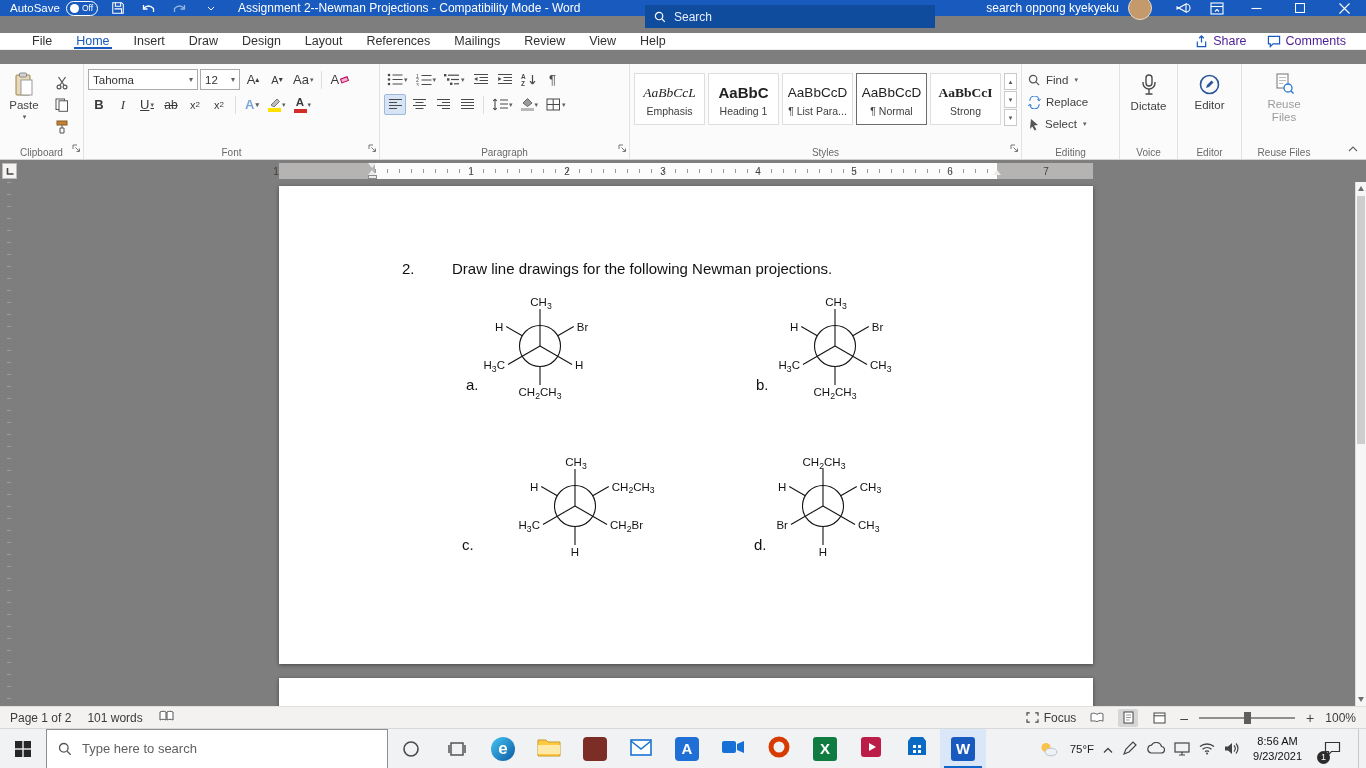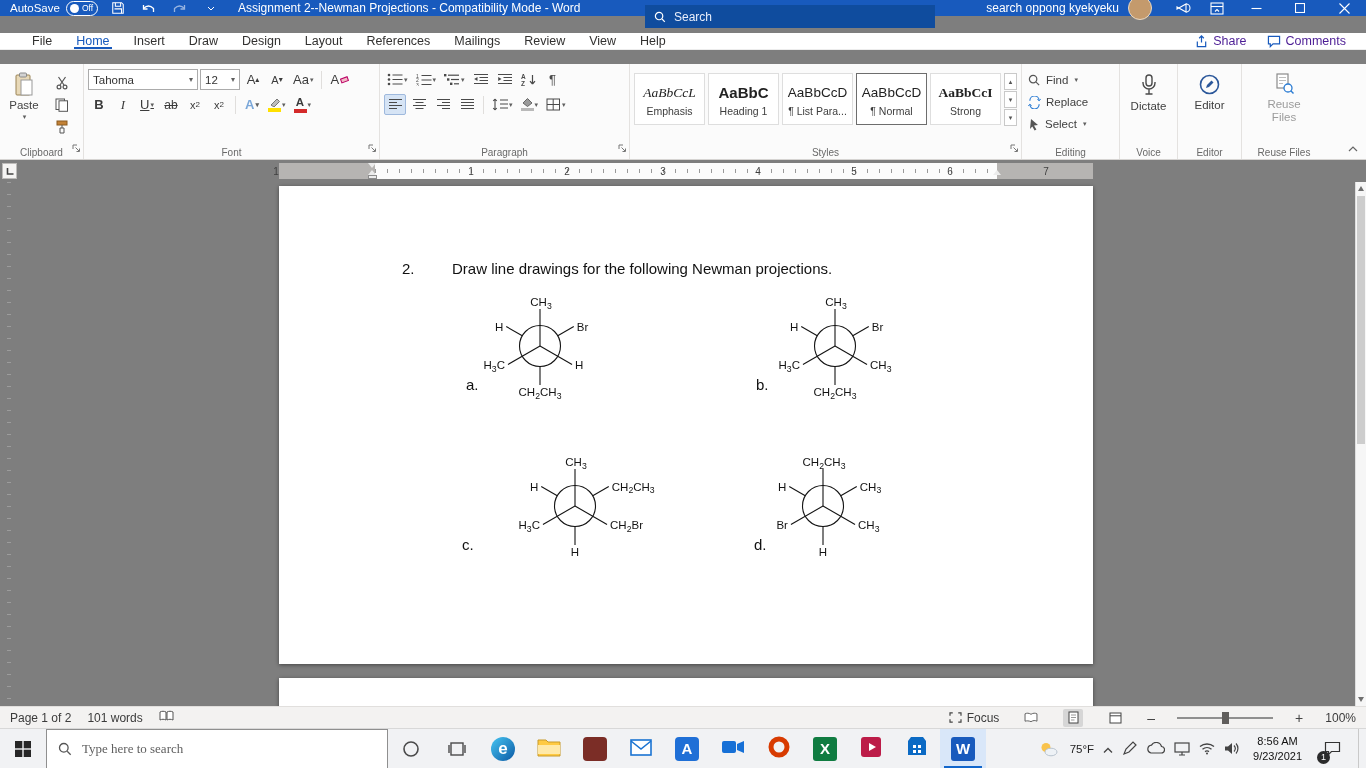--- a/index.html
+++ b/index.html
@@ -102,32 +102,32 @@
   .plabel{position:absolute;top:82px;font-size:15px;color:#111;}
   .p0 .plabel{left:46px;}.p1 .plabel{left:41px;}.p2 .plabel{left:7px;}.p3 .plabel{left:51px;}
   .vsb{position:absolute;right:0;top:0;bottom:0;width:11px;background:#f6f6f6;border-left:1px solid #dedede;}
   .vsb-arr{position:absolute;left:0;right:0;height:13px;display:flex;align-items:center;justify-content:center;}
   .vsb-thumb{position:absolute;left:1px;right:1px;top:14px;height:248px;background:#cdcdcd;}
   .tri-up{width:0;height:0;border-left:3.5px solid transparent;border-right:3.5px solid transparent;border-bottom:5px solid #6f6f6f;}
   .tri-dn{width:0;height:0;border-left:3.5px solid transparent;border-right:3.5px solid transparent;border-top:5px solid #6f6f6f;}
 
   
   .statusbar{position:absolute;top:706px;left:0;right:0;height:22px;background:#f3f2f1;border-top:1px solid #e1dfdd;display:flex;align-items:center;padding:8px 10px;font-size:12px;color:#3b3b3b;gap:16px;}
-  .sb-right{margin-left:auto;display:flex;align-items:center;gap:22px;text-align:right;}
+  .sb-right{margin-left:auto;display:flex;align-items:center;gap:11px;text-align:right;}
   .viewbtn{width:20px;height:18px;display:flex;align-items:center;justify-content:center;border-radius:2px;}
   .viewbtn.sel{background:#d6d6d6;}
   .ztrack{width:96px;height:2px;background:#8f8f8f;position:relative;}
   .zthumb{position:absolute;left:45px;top:-5px;width:7px;height:12px;background:#605e5c;}
   .zsign{font-size:14px;color:#444;}
 
   
   .taskbar{position:absolute;top:728px;left:0;right:0;height:40px;background:#f1f2f4;border-top:1px solid #d8d8d8;display:flex;align-items:center;}
   .tcell{width:46px;height:40px;display:flex;align-items:center;justify-content:center;}
   .tsearch{width:342px;height:40px;background:#fff;border:1px solid #8f8f8f;display:flex;align-items:center;gap:10px;padding:0 11px;}
-  .tsearch input{border:0;outline:0;font-size:13px;color:#1d4ed8;width:280px;background:transparent;font-family:Liberation Serif, serif;}
+  .tsearch input{border:0;outline:0;font-size:13px;color:#1d4ed8;width:280px;background:transparent;font-family:Liberation Sans, sans-serif;}
   .tsearch input::placeholder{color:#5f5f5f;opacity:1;}
   #taskbar-apps{display:flex;}
   .app{width:46px;height:40px;display:flex;align-items:center;justify-content:center;position:relative;}
   .app.active{background:#d9e7f9;}
   .app.active::after{content:"";position:absolute;left:4px;right:4px;bottom:0;height:2.5px;background:#1166cc;}
   .ai{width:24px;height:24px;display:flex;align-items:center;justify-content:center;}
   .tray{margin-left:auto;display:flex;align-items:center;gap:9px;padding-right:2px;}
   .weather{display:flex;align-items:center;gap:12px;font-size:11.5px;color:#222;}
   .clock{font-size:11px;color:#111;text-align:center;line-height:1.3;padding:0 4px;}
   .acenter{position:relative;width:34px;height:40px;display:flex;align-items:center;justify-content:center;}

